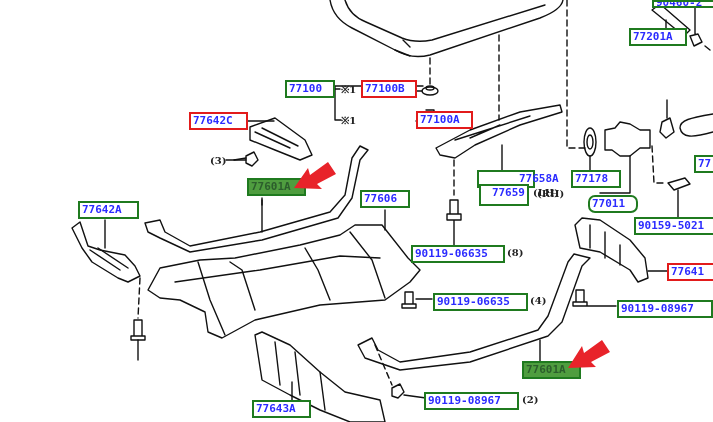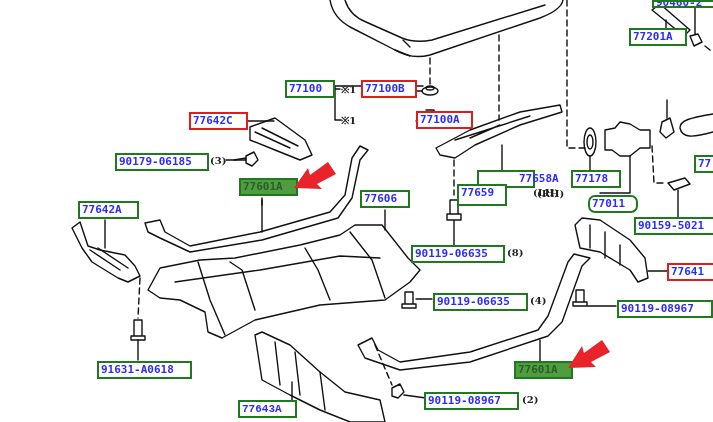--- a/index.html
+++ b/index.html
@@ -10,21 +10,21 @@
   .lbl {
     position: absolute; box-sizing: border-box;
     height: 18px; line-height: 14px;
     padding: 0 2px;
     font-family: "DejaVu Sans Mono", "Liberation Mono", monospace;
     font-size: 11px; font-weight: bold; letter-spacing: 0px;
     color: #2b2bff; background: #ffffff;
     border: 2px solid #1f7a1f; white-space: nowrap; cursor: pointer;
   }
   .lbl.red { border-color: #e21b1b; }
-  .lbl.hl  { background: #4f9d3f; color: #2c5e2c; border-color: #1f7a1f; }
+  .lbl.hl  { background: #4f9d3f; color: #2c5e2c; border-color: #1f7a1f; margin-left: 8px; }
   .note {
     position: absolute; font-family: "DejaVu Serif", "Liberation Serif", serif;
     font-size: 10px; font-weight: bold; color: #222; white-space: nowrap;
   }
   .arrow { position: absolute; }
 </style>
 </head>
 <body>
 
 <div id="canvas">
@@ -141,51 +141,49 @@
   <div class="lbl" style="left:652px;top:0px;width:63px;height:8px;line-height:2px;overflow:hidden;">90460-2</div>
   <div class="lbl" style="left:629px;top:28px;width:58px;">77201A</div>
 
   <div class="lbl" style="left:285px;top:80px;width:50px;">77100</div>
   <span class="note" style="left:341px;top:82px;">※1</span>
   <div class="lbl red" style="left:361px;top:80px;width:56px;">77100B</div>
   <span class="note" style="left:341px;top:113px;">※1</span>
   <div class="lbl red" style="left:372px;top:111px;width:57px;margin-left:44px;">77100A</div>
 
   <div class="lbl red" style="left:189px;top:112px;width:59px;">77642C</div>
-  <div class="lbl" style="left:115px;top:153px;width:94px;">90179-06185</div>
   <span class="note" style="left:210px;top:155px;">(3)</span>
   <div class="lbl hl" style="left:239px;top:178px;width:59px;">77601A</div>
 
   <div class="lbl" style="left:78px;top:201px;width:61px;">77642A</div>
   <div class="lbl" style="left:360px;top:190px;width:50px;">77606</div>
 
   <div class="lbl" style="left:477px;top:170px;width:58px;padding-left:40px;">77658A</div>
   <span class="note" style="left:537px;top:188px;">(RH)</span>
-  <div class="lbl" style="left:457px;top:184px;width:50px;height:22px;">77659</div>
+  <div class="lbl" style="left:479px;top:184px;width:50px;height:22px;text-align:right;">77659</div>
   <span class="note" style="left:533px;top:187px;">(LH)</span>
 
   <div class="lbl" style="left:571px;top:170px;width:50px;">77178</div>
   <div class="lbl" style="left:588px;top:195px;width:50px;border-radius:7px;">77011</div>
   <div class="lbl" style="left:694px;top:155px;width:30px;">77</div>
   <div class="lbl" style="left:634px;top:217px;width:85px;">90159-5021</div>
 
   <div class="lbl" style="left:411px;top:245px;width:94px;">90119-06635</div>
   <span class="note" style="left:507px;top:247px;">(8)</span>
 
   <div class="lbl red" style="left:667px;top:263px;width:50px;">77641</div>
 
   <div class="lbl" style="left:433px;top:293px;width:95px;">90119-06635</div>
   <span class="note" style="left:530px;top:295px;">(4)</span>
 
   <div class="lbl" style="left:617px;top:300px;width:96px;">90119-08967</div>
 
-  <div class="lbl" style="left:97px;top:361px;width:95px;">91631-A0618</div>
   <div class="lbl hl" style="left:514px;top:361px;width:59px;">77601A</div>
 
-  <div class="lbl" style="left:238px;top:400px;width:59px;font-family:Liberation Mono, monospace;">77643A</div>
+  <div class="lbl" style="left:252px;top:400px;width:59px;">77643A</div>
   <div class="lbl" style="left:424px;top:392px;width:95px;">90119-08967</div>
   <span class="note" style="left:522px;top:394px;">(2)</span>
 
   <svg class="arrow" style="left:292px;top:158px;" width="46" height="36" viewBox="0 0 46 36">
     <polygon points="2,30 16,10 18,17 36,4 44,16 25,26 30,31" fill="#e8232a"></polygon>
   </svg>
   <svg class="arrow" style="left:566px;top:336px;" width="46" height="36" viewBox="0 0 46 36">
     <polygon points="2,32 16,10 18,17 36,4 44,16 25,26 30,31" fill="#e8232a"></polygon>
   </svg>
 </div>

